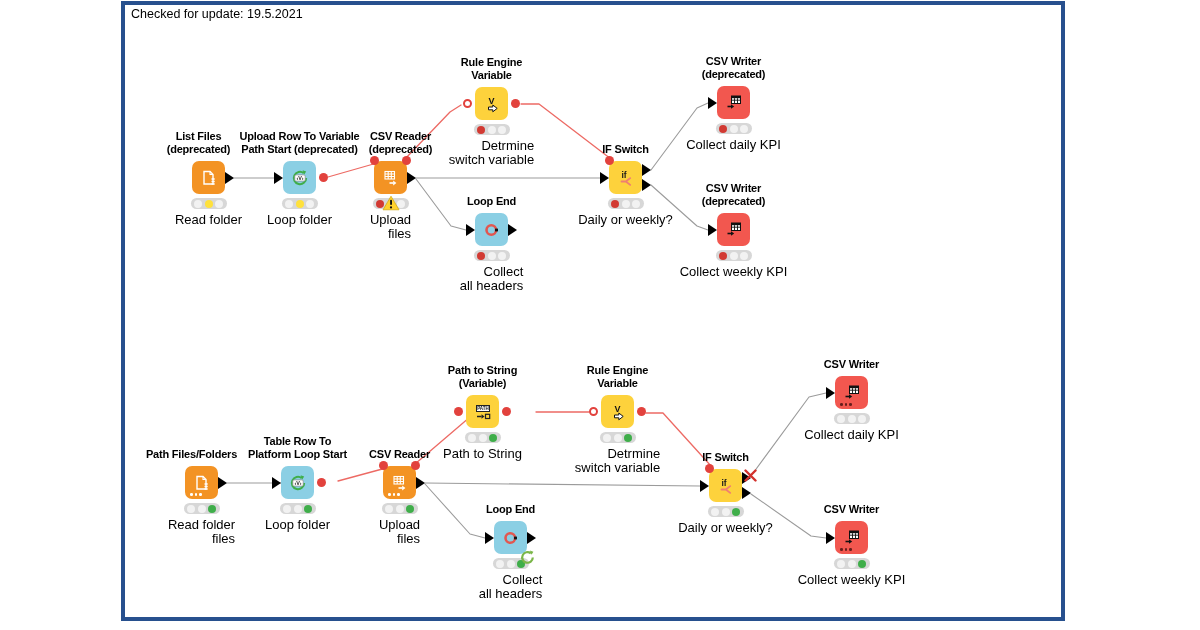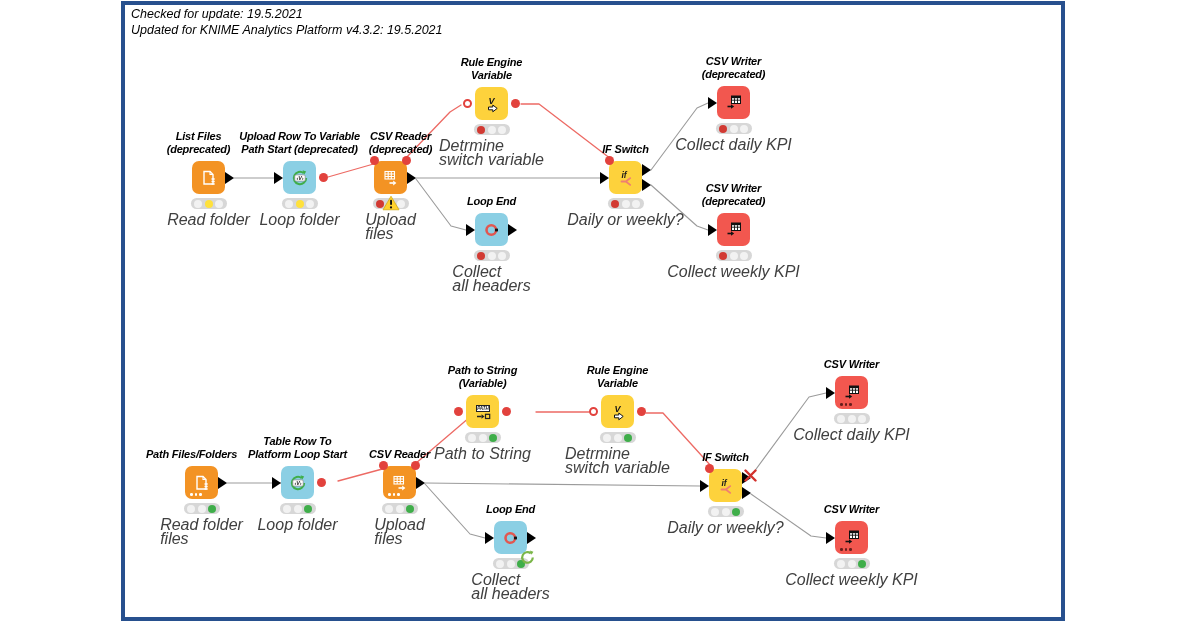--- a/index.html
+++ b/index.html
@@ -1,39 +1,39 @@
 <!DOCTYPE html>
 <html><head>
 <meta charset="utf-8">
 <style>
   html,body{margin:0;padding:0;background:#fff;}
   body{font-family:"Liberation Sans",sans-serif;}
-  .canvas{position:relative;width:1200px;height:630px;background:#fff;overflow:hidden;font-style:italic;}
+  .canvas{position:relative;width:1200px;height:630px;background:#fff;overflow:hidden;}
   .frame{position:absolute;left:121px;top:1px;width:944px;height:620px;border:4px solid #27508e;box-sizing:border-box;background:#fff;}
   .hdr{position:absolute;left:131px;top:6px;font-size:12.5px;line-height:16px;color:#000;z-index:2;}
   .wires{position:absolute;left:0;top:0;z-index:1;pointer-events:none;}
   .wires path{fill:none;stroke-linejoin:round;stroke-linecap:round;}
   .wgrey{stroke:#9b9b9b;stroke-width:1.1px;}
   .wred{stroke:#ed6a64;stroke-width:1.3px;}
   .node{position:absolute;width:33px;height:33px;z-index:2;}
   .sq{position:absolute;inset:0;border-radius:7px;display:flex;align-items:center;justify-content:center;}
   .c-orange .sq{background:#f39324;}
   .c-blue .sq{background:#8bcfe4;}
   .c-yellow .sq{background:#fdd23c;}
   .c-red .sq{background:#f2574f;}
   .title{position:absolute;bottom:calc(100% + 5px);left:50%;transform:translateX(-50%);text-align:center;
          font-size:11px;font-weight:700;letter-spacing:-0.2px;line-height:13px;white-space:nowrap;color:#000;}
   .tshift-l{transform:translateX(calc(-50% - 10px));}
   .tshift-r{transform:translateX(calc(-50% + 10px));}
   .lights{position:absolute;top:calc(100% + 4px);left:50%;transform:translateX(-50%);width:36px;height:11px;
           border-radius:6px;background:#d7d7d7;display:flex;align-items:center;justify-content:center;gap:2.5px;}
   .lt{width:8px;height:8px;border-radius:50%;background:#f2f2f2;display:block;}
   .lt.on-r{background:#d23a33;}.lt.on-y{background:#ffe13b;}.lt.on-g{background:#3fae4a;}
-  .caption{position:absolute;top:calc(100% + 19px);left:50%;transform:translateX(-50%);text-align:left;
-           font-size:16px;line-height:14px;white-space:nowrap;color:#404040;}
+  .caption{position:absolute;top:calc(100% + 19px);left:50%;transform:translateX(-50%);text-align:right;
+           font-size:13px;line-height:14px;white-space:nowrap;color:#000000;}
   .p-in,.p-out{position:absolute;width:0;height:0;border-left:9px solid #000;border-top:6px solid transparent;border-bottom:6px solid transparent;}
   .p-in{left:-9px;top:50%;margin-top:-6px;}
   .p-out{right:-9px;top:50%;margin-top:-6px;}
   .p-out.o1{top:3px;margin-top:0;}
   .p-out.o2{top:auto;bottom:3px;margin-top:0;}
   .fv{position:absolute;width:9px;height:9px;border-radius:50%;background:#e2423d;}
   .fv.tl{left:-4px;top:-5px;}.fv.tr{right:-4px;top:-5px;}
   .fv.r{right:-12px;top:50%;margin-top:-4.5px;}
   .fv.l{left:-12px;top:50%;margin-top:-4.5px;}
   .fv.open{width:5px;height:5px;background:#fff;border:2px solid #e2423d;}
@@ -46,21 +46,20 @@
   svg text{font-family:"Liberation Sans",sans-serif;}
 </style>
 </head>
 <body>
 
 <div class="canvas">
   <div class="frame"></div>
 
   <div class="hdr">
     <div>Checked for update: 19.5.2021</div>
-    <div>Updated for KNIME Analytics Platform v4.3.2: 19.5.2021</div>
   </div>
 
   <svg class="wires" width="1200" height="630">
     <path class="wgrey" d="M234,178 L274,178"></path>
     <path class="wred" d="M328,177 L377,163"></path>
     <path class="wred" d="M405,159 L450,112 L461,105"></path>
     <path class="wred" d="M521,104 L539,104 L611,159"></path>
     <path class="wgrey" d="M416,178 L600,178"></path>
     <path class="wgrey" d="M416,179 L451,226 L466,230"></path>
     <path class="wgrey" d="M651,170 L697,108 L708,103"></path>

